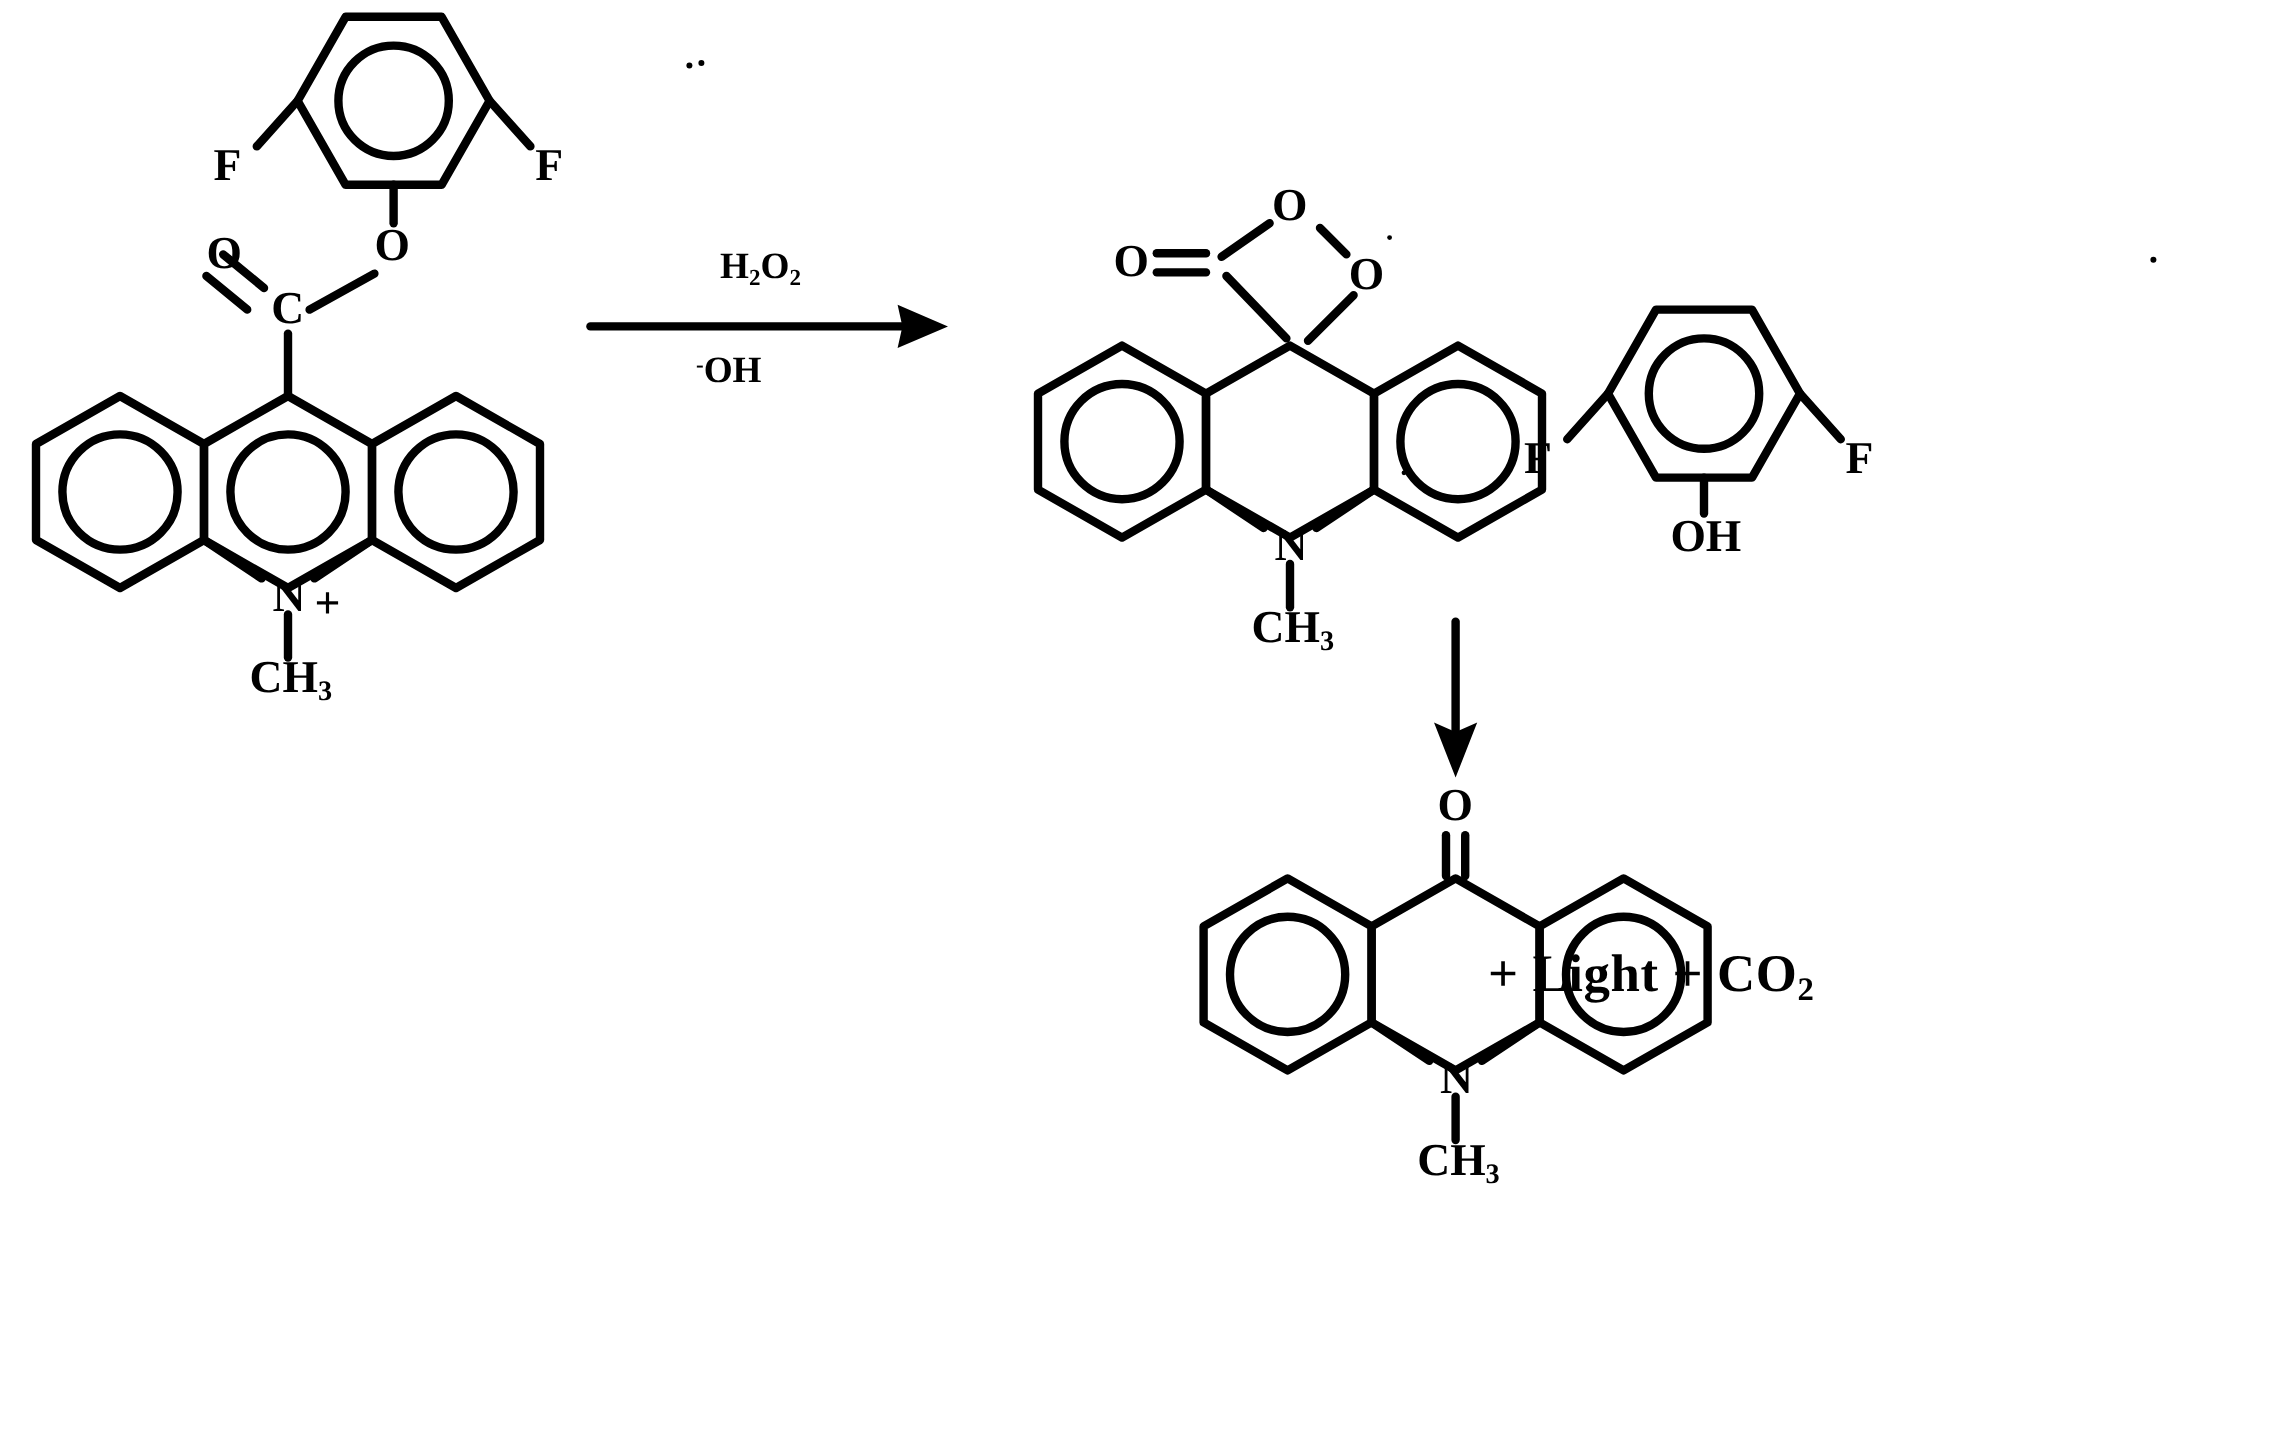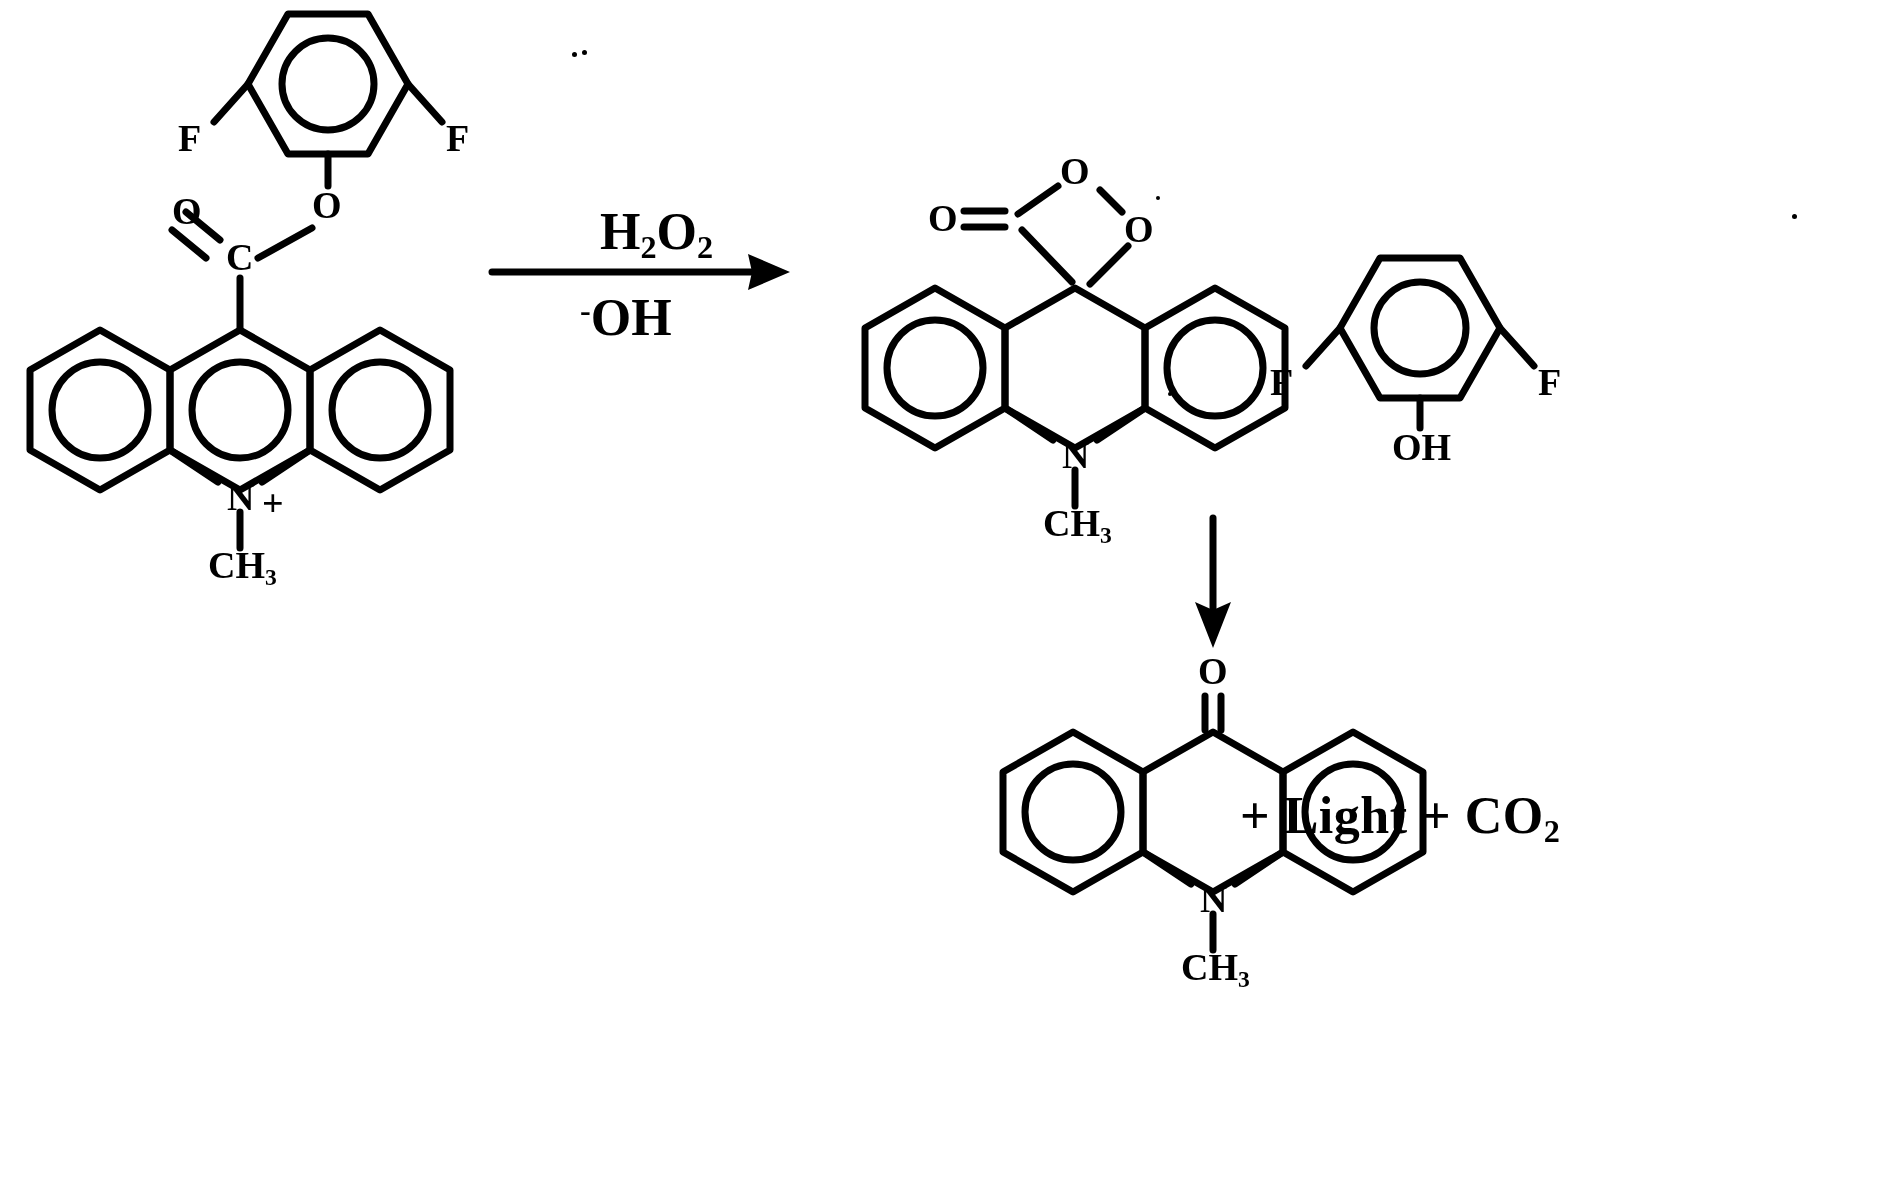--- a/index.html
+++ b/index.html
@@ -4,22 +4,22 @@
 <style>
   html,body{margin:0;padding:0;background:#fff;}
   body{width:1904px;height:1197px;position:relative;overflow:hidden;
        font-family:"Liberation Serif",serif;color:#000;}
   #scheme{position:absolute;left:0;top:0;width:1904px;height:1197px;}
   .lbl{position:absolute;font-family:"Liberation Serif",serif;font-weight:bold;color:#000;
        white-space:nowrap;line-height:1;}
   .lbl sub{font-size:0.62em;vertical-align:-0.28em;font-weight:bold;}
   .lbl sup{font-size:0.62em;vertical-align:0.42em;font-weight:bold;}
   .atom{font-size:38px;}
-  .cond{font-size:52px;}
-  .prodtext{font-size:52px;letter-spacing:0.5px;}
+  .cond{font-size:31px;}
+  .prodtext{font-size:44px;letter-spacing:0.5px;}
   .speck{position:absolute;background:#000;border-radius:50%;}
 </style>
 </head>
 <body>
 
 <svg id="scheme" viewBox="0 0 1904 1197" xmlns="http://www.w3.org/2000/svg">
   <g fill="none" stroke="#000" stroke-width="7" stroke-linecap="round" stroke-linejoin="round">
 
     <g>
       <polygon points="288,14 368,14 408,84 368,154 288,154 248,84" stroke-width="7"></polygon>

